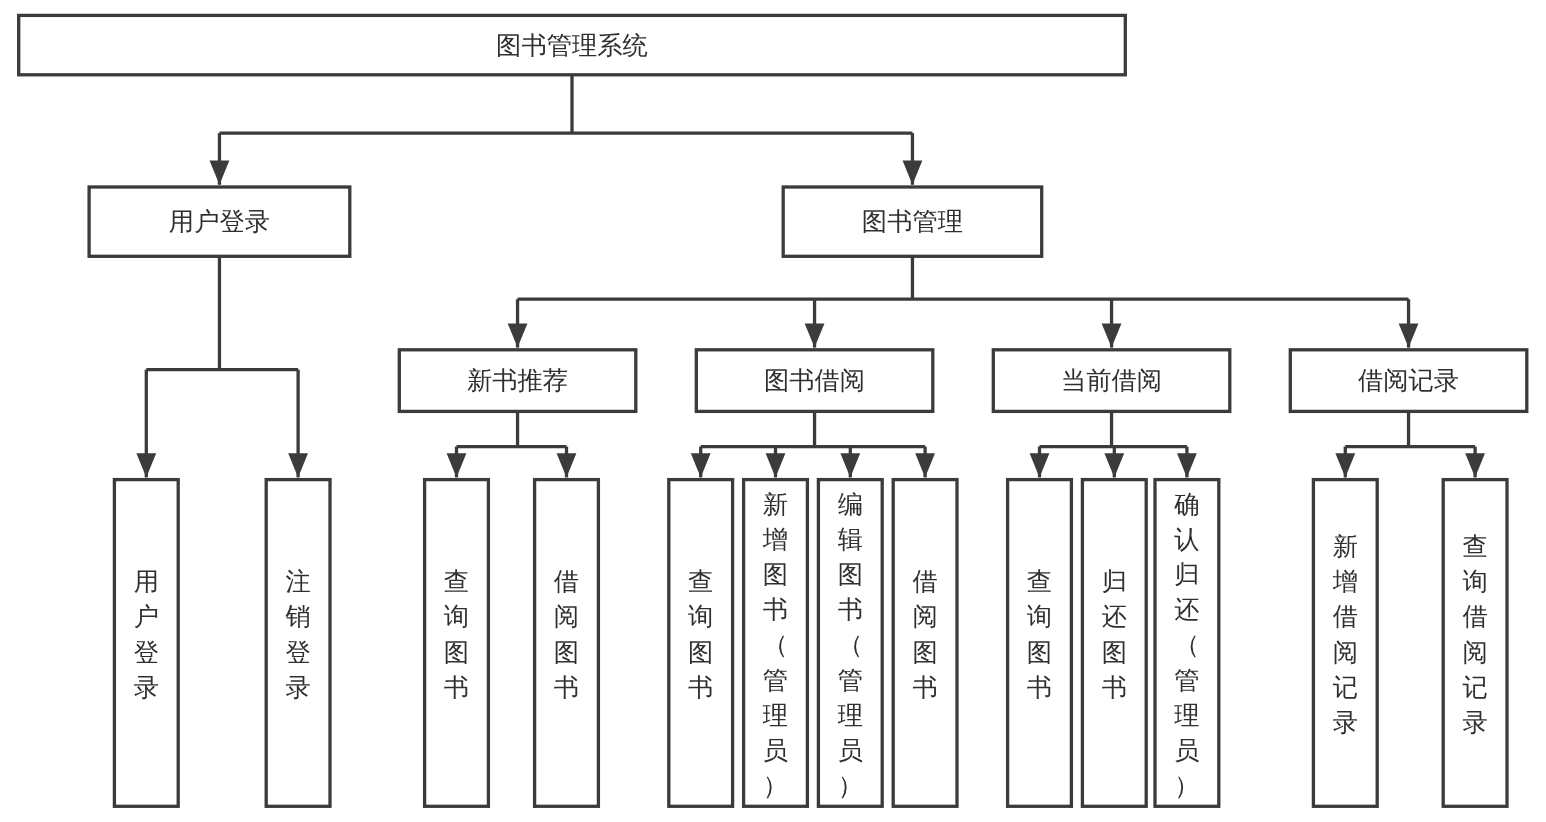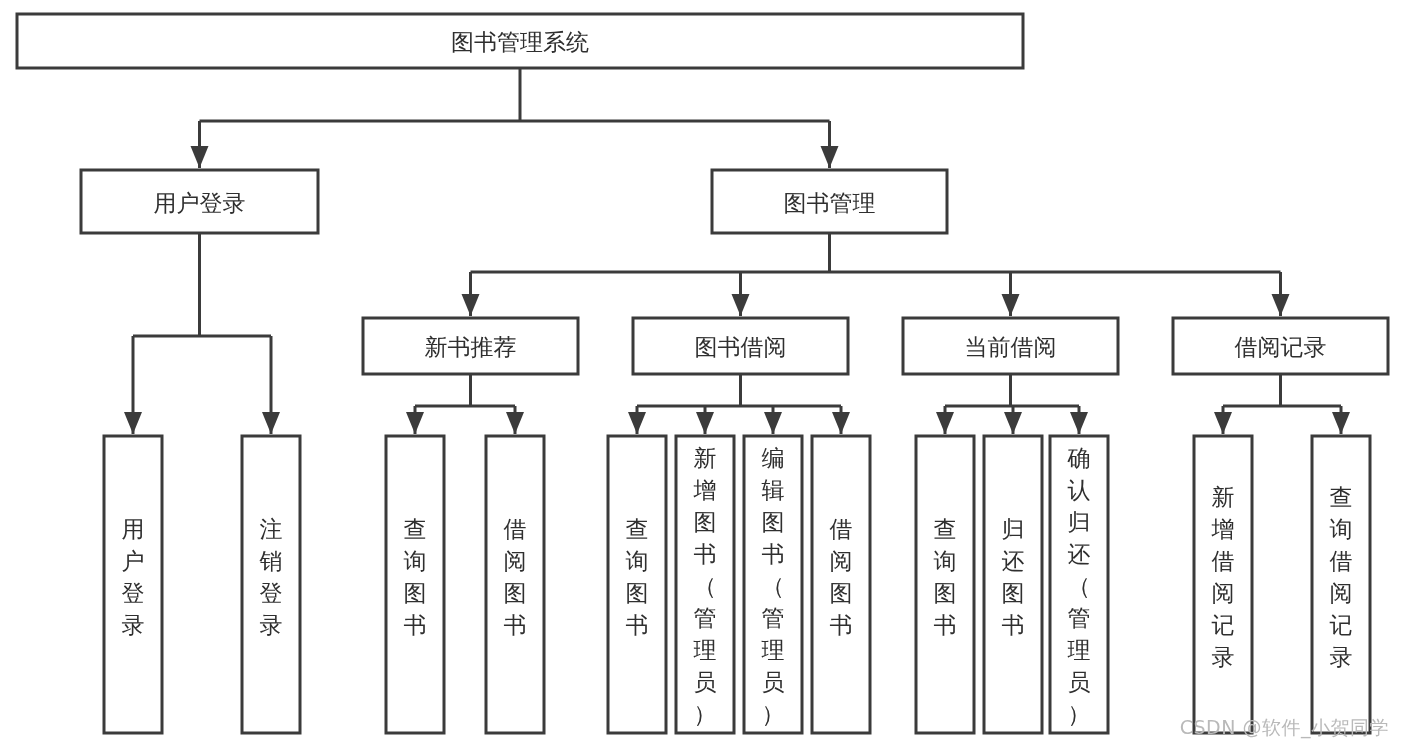--- a/index.html
+++ b/index.html
@@ -200,14 +200,13 @@
         <g>
           <rect x="1194" y="436" width="58" height="297" class="node-box"></rect>
           <text x="1223" class="node-label-vertical"><tspan x="1223" y="504.5">新</tspan><tspan x="1223" y="536.5">增</tspan><tspan x="1223" y="568.5">借</tspan><tspan x="1223" y="600.5">阅</tspan><tspan x="1223" y="632.5">记</tspan><tspan x="1223" y="664.5">录</tspan></text>
         </g>
         <g>
           <rect x="1312" y="436" width="58" height="297" class="node-box"></rect>
           <text x="1341" class="node-label-vertical"><tspan x="1341" y="504.5">查</tspan><tspan x="1341" y="536.5">询</tspan><tspan x="1341" y="568.5">借</tspan><tspan x="1341" y="600.5">阅</tspan><tspan x="1341" y="632.5">记</tspan><tspan x="1341" y="664.5">录</tspan></text>
         </g>
       </g>
   </svg>
-  <div class="watermark">CSDN @软件_小贺同学</div>
 </div>
 
 </body></html>

